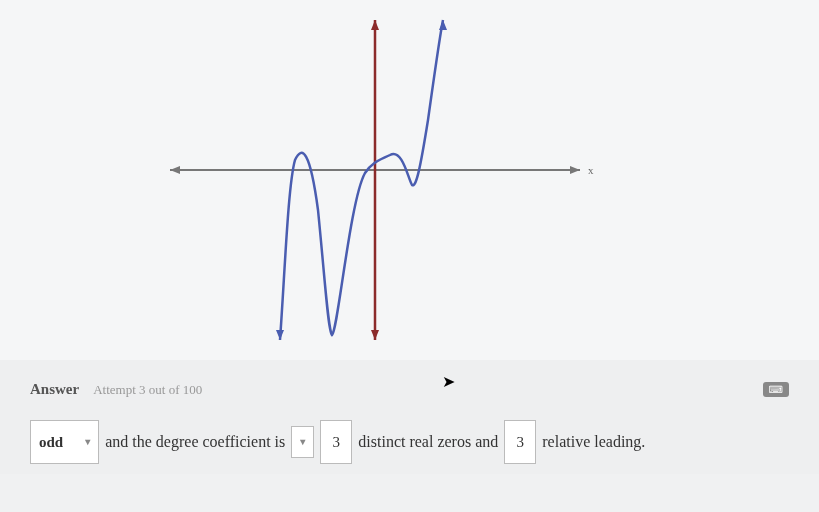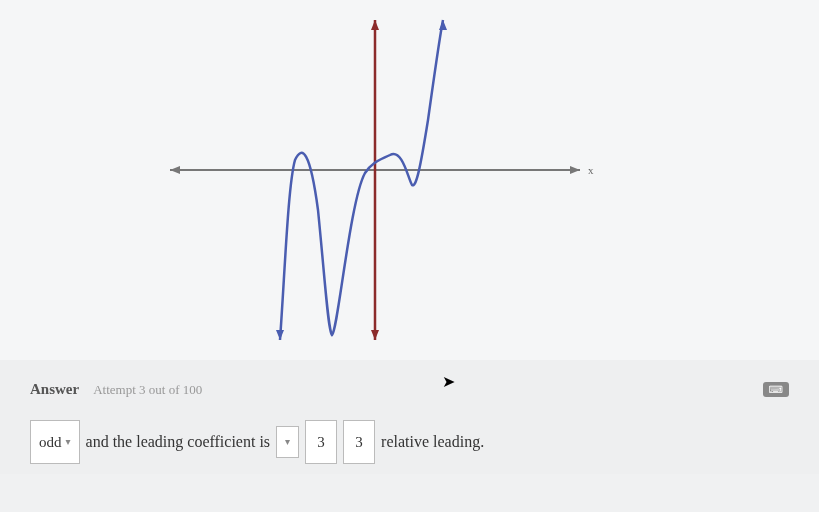--- a/index.html
+++ b/index.html
@@ -71,22 +71,23 @@
       gap: 6px;
     }
     .dropdown {
       display: inline-flex;
       align-items: center;
       border: 1px solid #bbb;
       background: #fff;
       padding: 3px 8px;
       font-size: 15px;
       color: #333;
-      gap: 4px;
+      gap: 22px;
       cursor: pointer;
+      font-weight: bold;
     }
     .chevron {
       font-size: 10px;
       color: #888;
     }
     .num-input {
       display: inline-block;
       border: 1px solid #bbb;
       background: #fff;
       width: 32px;
@@ -134,21 +135,22 @@
       <span class="attempt-text">Attempt 3 out of 100</span>
     </div>
     <span class="badge">⌨</span>
   </div>
 
   <div class="sentence">
     <span class="dropdown">
       <span>odd</span>
       <span class="chevron">▾</span>
     </span>
-    <span>and the leading coefficient is</span>
+    <span>and the degree coefficient is</span>
     <span class="dropdown">
       <span class="chevron">▾</span>
     </span>
     <span class="num-input">3</span>
+    <span>distinct real zeros and</span>
     <span class="num-input">3</span>
     <span>relative leading.</span>
   </div>
 </div>
 
 </body></html>

